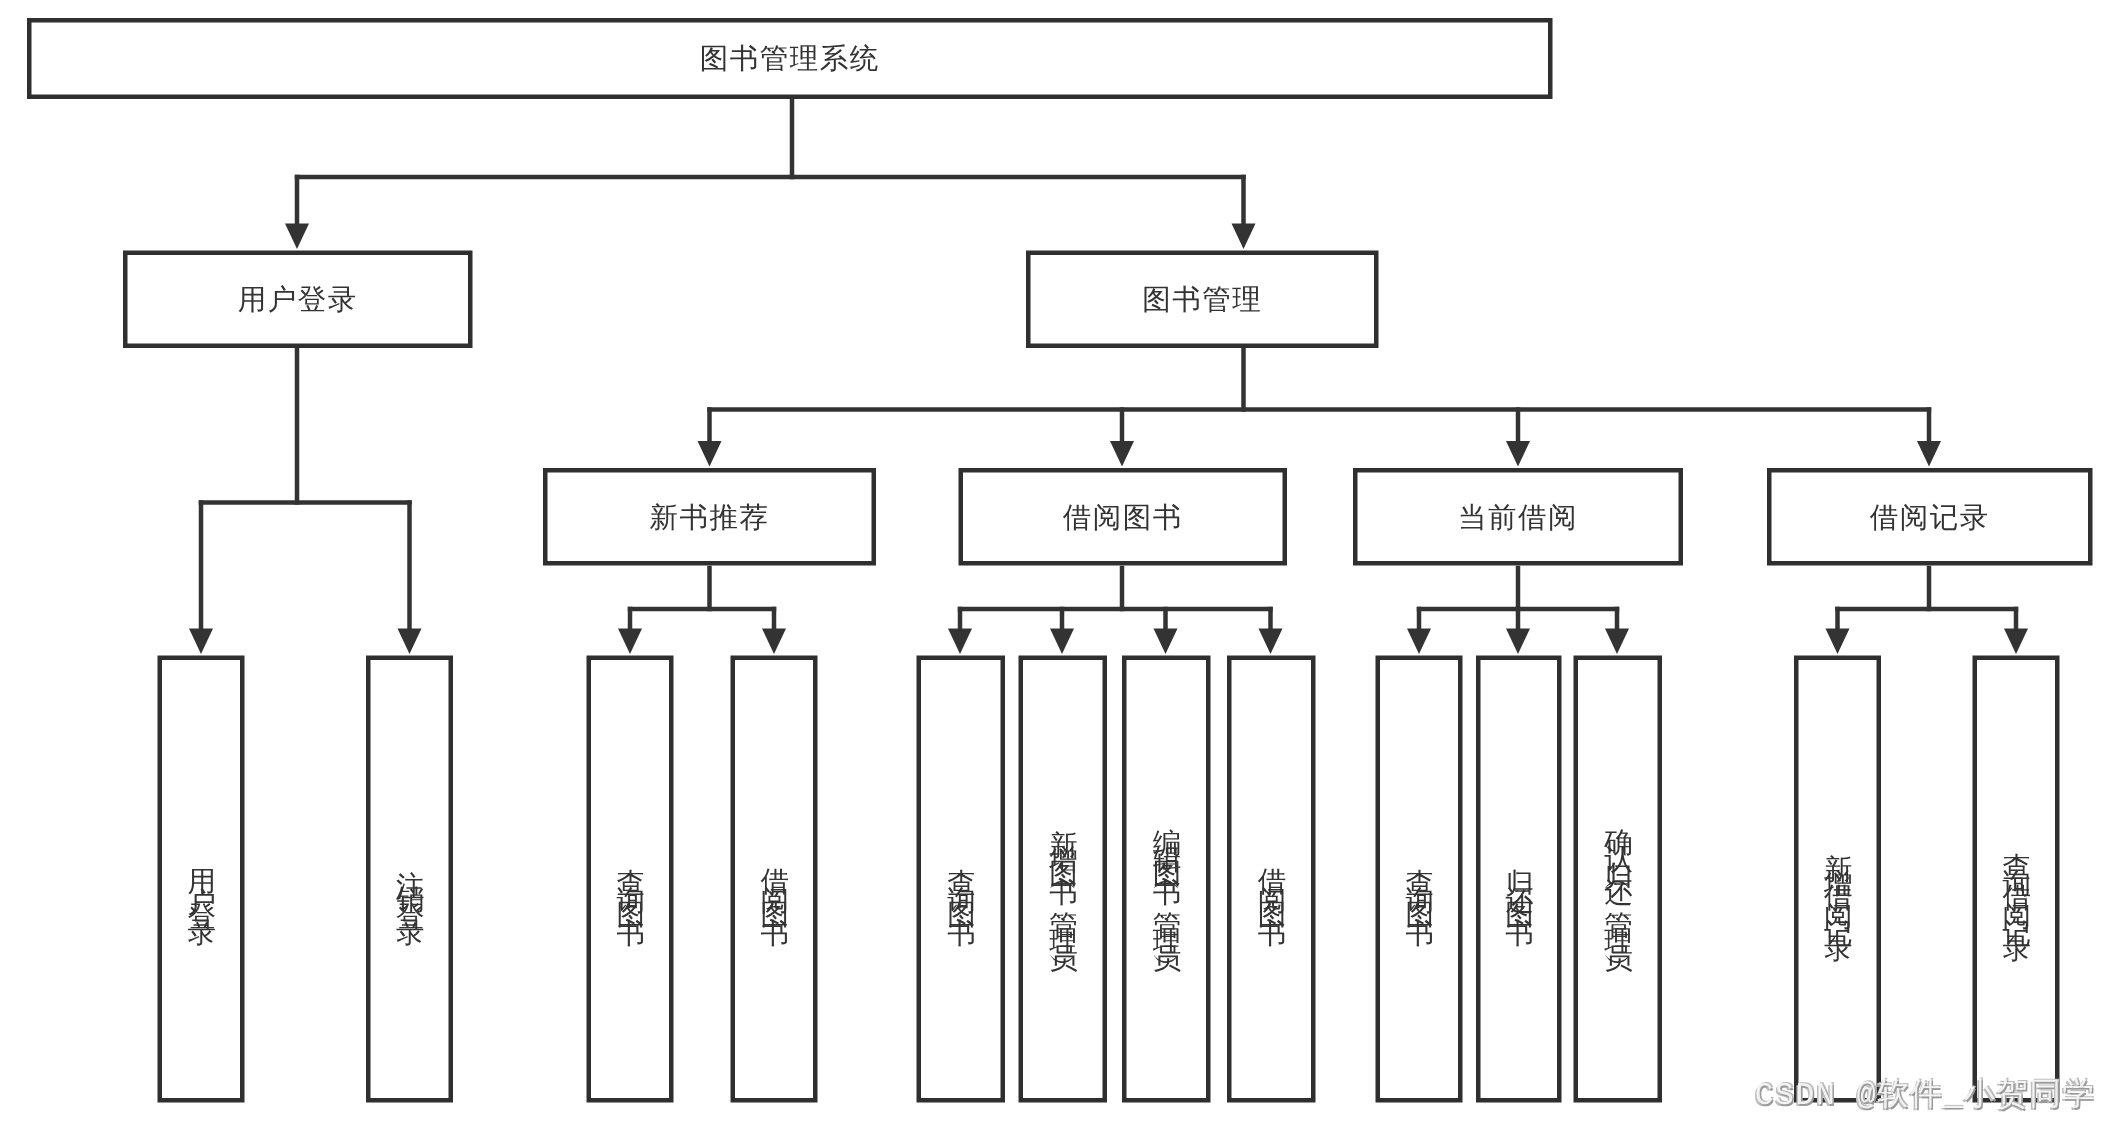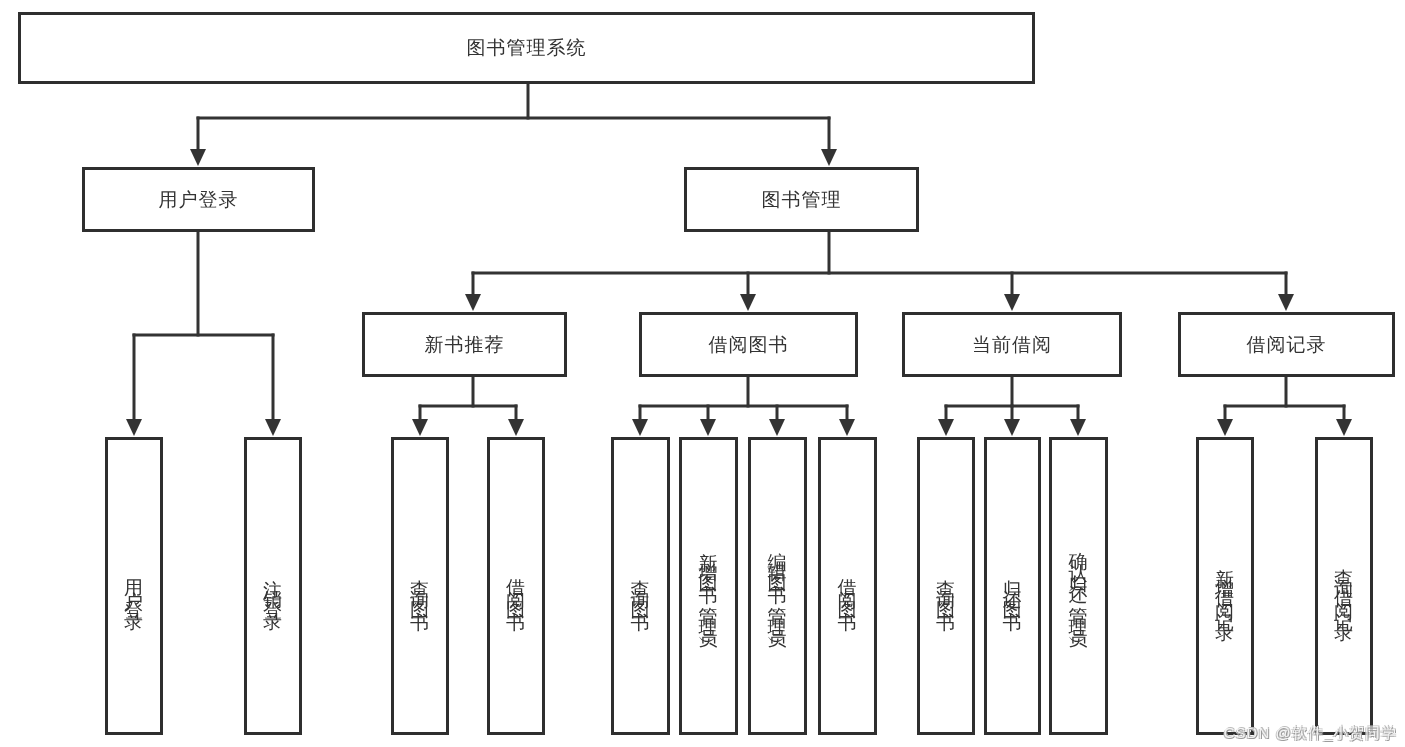--- a/index.html
+++ b/index.html
@@ -36,25 +36,26 @@
     line-height: 1;
     white-space: nowrap;
   }
   .leaf { top: 437px; height: 298px; width: 58px; }
   .mid  { top: 312px; height: 65px; }
   .lvl2 { top: 167px; height: 65px; }
   #watermark {
     position: absolute;
     right: 8px;
     bottom: 4px;
-    font-size: 15px;
+    font-size: 21px;
     color: rgba(245,245,245,0.95);
     text-shadow: 1px 1px 0 #9a9a9a, -1px 1px 0 #bdbdbd, 1px -1px 0 #bdbdbd;
     letter-spacing: 1px;
     white-space: nowrap;
+    font-family: Liberation Mono, monospace;
   }
   line { stroke:#333333; stroke-width:3; }
   polygon { fill:#333333; }
 </style>
 </head>
 <body>
 
 <div id="canvas">
 
   <svg id="wires" viewBox="0 0 1405 747" xmlns="http://www.w3.org/2000/svg">
@@ -126,32 +127,32 @@
     <g>
       <line x1="1286" y1="377" x2="1286" y2="407.5"></line>
       <line x1="1223.5" y1="406" x2="1345.5" y2="406"></line>
       <line x1="1225" y1="404.5" x2="1225" y2="421"></line>
       <polygon points="1217,419 1233,419 1225,436"></polygon>
       <line x1="1344" y1="404.5" x2="1344" y2="421"></line>
       <polygon points="1336,419 1352,419 1344,436"></polygon>
     </g>
   </svg>
 
-  <div class="node" style="left:18px; top:12px; width:1017px; height:72px;">
+  <div class="node" style="left:18px; top:12px; width:1017px; height:54px;">
     <span class="hlabel">图书管理系统</span>
   </div>
 
   <div class="node lvl2" style="left:82px; width:233px;">
     <span class="hlabel">用户登录</span>
   </div>
   <div class="node lvl2" style="left:684px; width:235px;">
     <span class="hlabel">图书管理</span>
   </div>
 
-  <div class="node mid" style="left:362px; width:205px;">
+  <div class="node mid" style="left:362px; width:222px;">
     <span class="hlabel">新书推荐</span>
   </div>
   <div class="node mid" style="left:639px; width:219px;">
     <span class="hlabel">借阅图书</span>
   </div>
   <div class="node mid" style="left:902px; width:220px;">
     <span class="hlabel">当前借阅</span>
   </div>
   <div class="node mid" style="left:1178px; width:217px;">
     <span class="hlabel">借阅记录</span>

